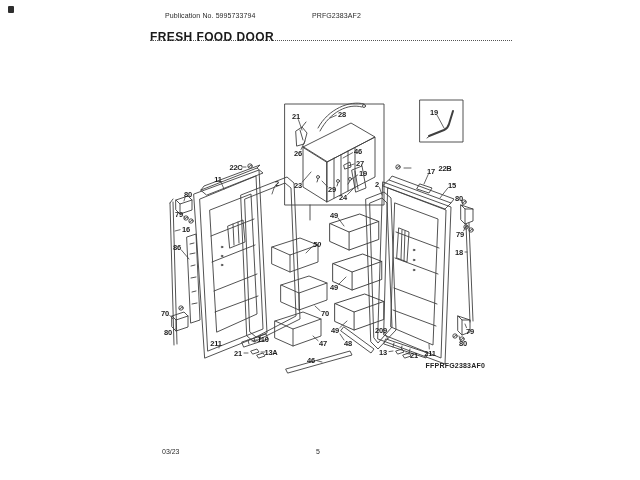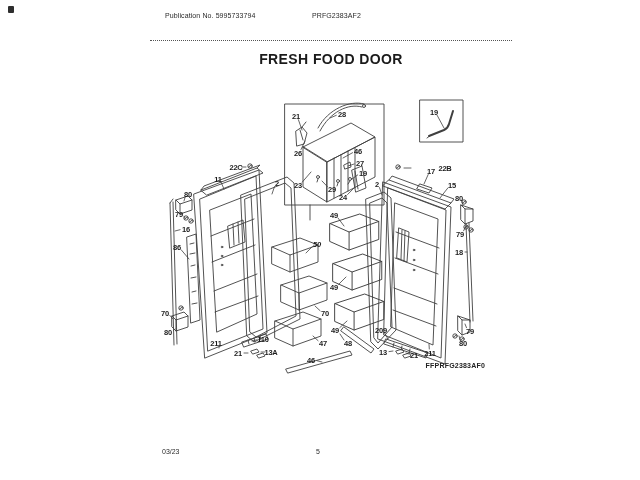--- a/index.html
+++ b/index.html
@@ -4,22 +4,22 @@
 <style>
   :root{ --ink:#1c1c1c; --line:#3f3f3f; }
   *{box-sizing:border-box;}
   html,body{margin:0;padding:0;background:#ffffff;}
   .page{
     position:relative;width:640px;height:480px;background:#ffffff;overflow:hidden;
     font-family:"Liberation Sans", sans-serif;color:var(--ink);
   }
   .hdr-small{position:absolute;font-size:7px;letter-spacing:0.1px;color:#2a2a2a;white-space:nowrap;}
   .title{
-    position:absolute;left:150px;top:30px;width:362px;text-align:center;
-    font-size:14px;font-weight:bold;letter-spacing:0.4px;color:#1a1a1a;margin-top:21px;
+    position:absolute;left:150px;top:30px;width:362px;text-align:left;
+    font-size:12px;font-weight:bold;letter-spacing:0.4px;color:#1a1a1a;
   }
   .rule{position:absolute;left:150px;top:40px;width:362px;height:0;border-top:1px dotted #555;}
   .scan-speck{position:absolute;left:8px;top:6px;width:6px;height:7px;background:#2e2e2e;border-radius:1px;}
   .footer-text{position:absolute;font-size:7px;color:#2a2a2a;white-space:nowrap;}
   #diagram{position:absolute;left:0;top:0;}
   #callout-layer{position:absolute;left:0;top:0;width:640px;height:480px;pointer-events:none;}
   .callout{
     position:absolute;transform:translate(-50%,-50%);
     font:bold 7.5px "Liberation Sans",sans-serif;color:var(--ink);
     white-space:nowrap;letter-spacing:-0.2px;

